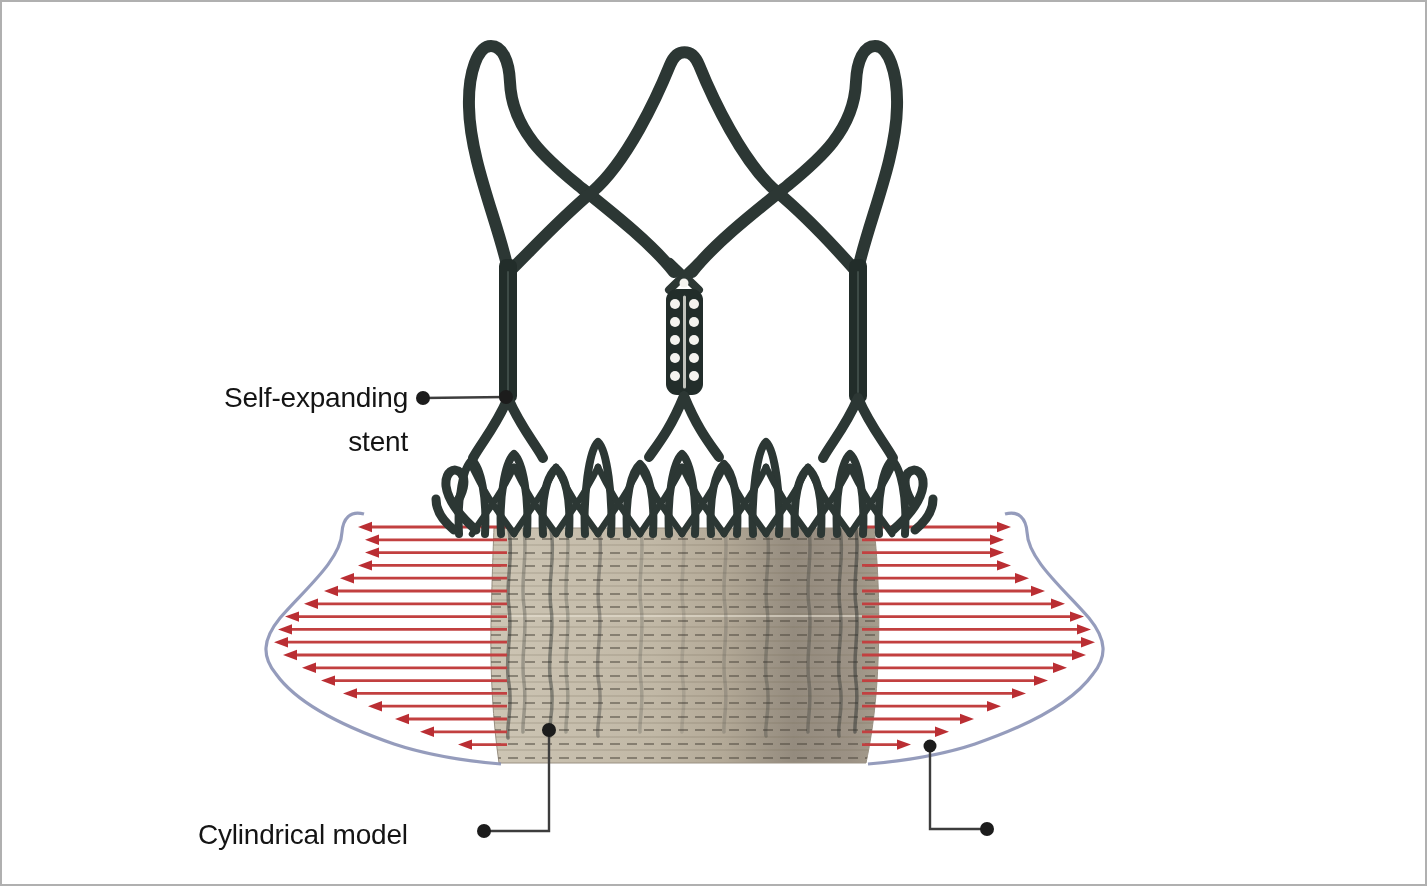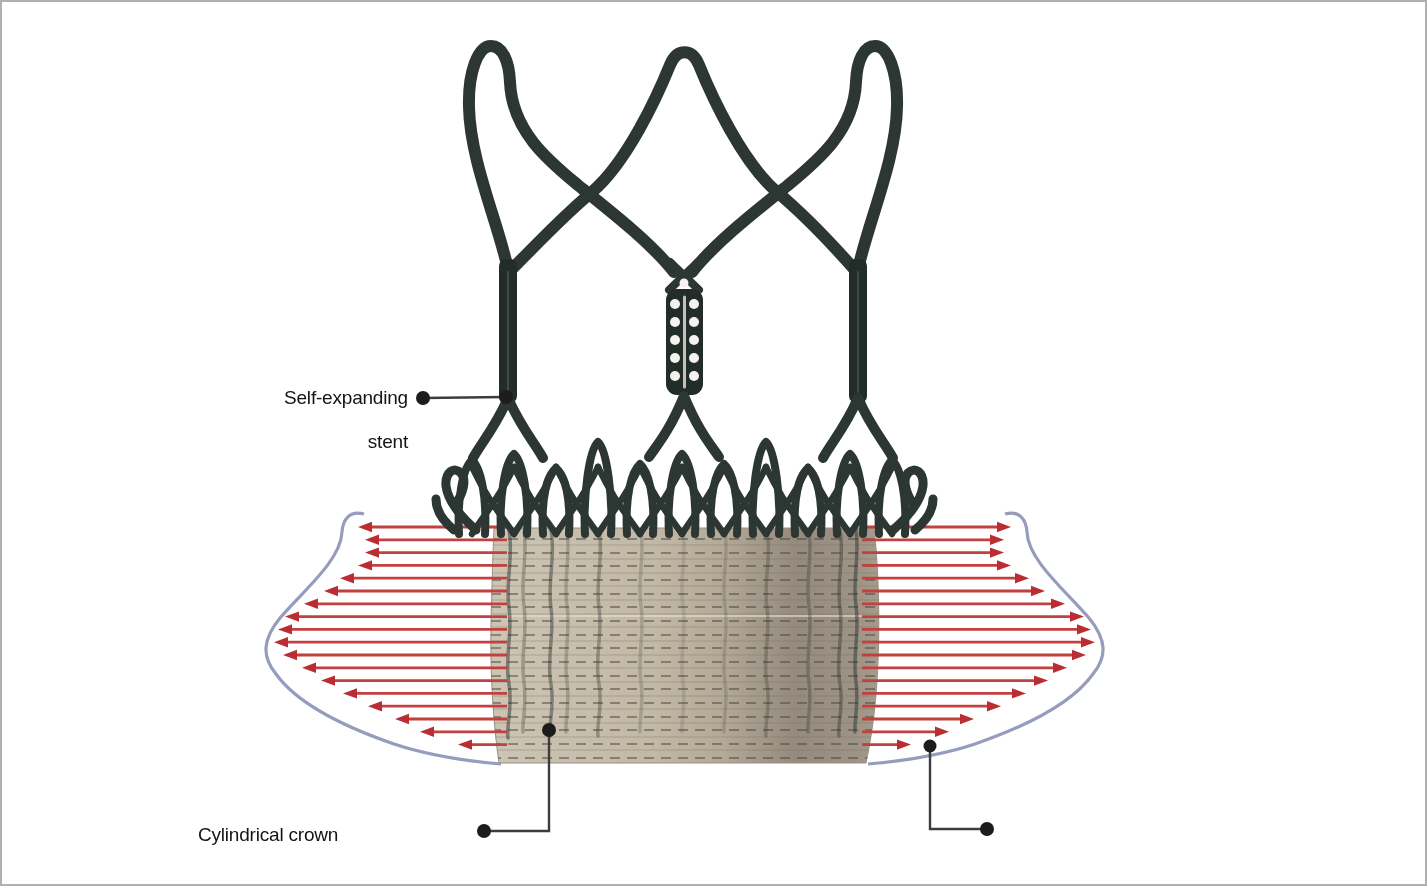--- a/index.html
+++ b/index.html
@@ -9,21 +9,21 @@
     box-sizing:border-box;
     background:var(--c-background,#fff);
     border:2px solid var(--c-canvas_border,#b0b0b0);
     overflow:hidden;
     font-family:"Liberation Sans", sans-serif;
   }
   svg{position:absolute;left:0;top:0;}
   .fig-label{
     position:absolute;
     color:var(--c-text,#121212);
-    font-size:19px;
+    font-size:28px;
     line-height:44px;
     white-space:pre-line;
     letter-spacing:-0.2px;
   }
   .lbl-stent{left:170px;top:374px;width:236px;text-align:right;}
   .lbl-cyl{left:196px;top:811px;}
   .lbl-cof{left:1002px;top:787px;}
 </style>
 </head>
 <body>
@@ -342,14 +342,14 @@
       <circle cx="504" cy="395" r="7"></circle>
       <circle cx="482" cy="829" r="7"></circle>
       <circle cx="547" cy="728" r="7"></circle>
       <circle cx="985" cy="827" r="7"></circle>
       <circle cx="928" cy="744" r="6.5"></circle>
     </g>
   </svg>
 
   <div class="fig-label lbl-stent">Self-expanding
 stent</div>
-  <div class="fig-label lbl-cyl">Cylindrical crown</div>
+  <div class="fig-label lbl-cyl">Cylindrical model</div>
 </div>
 
 </body></html>

